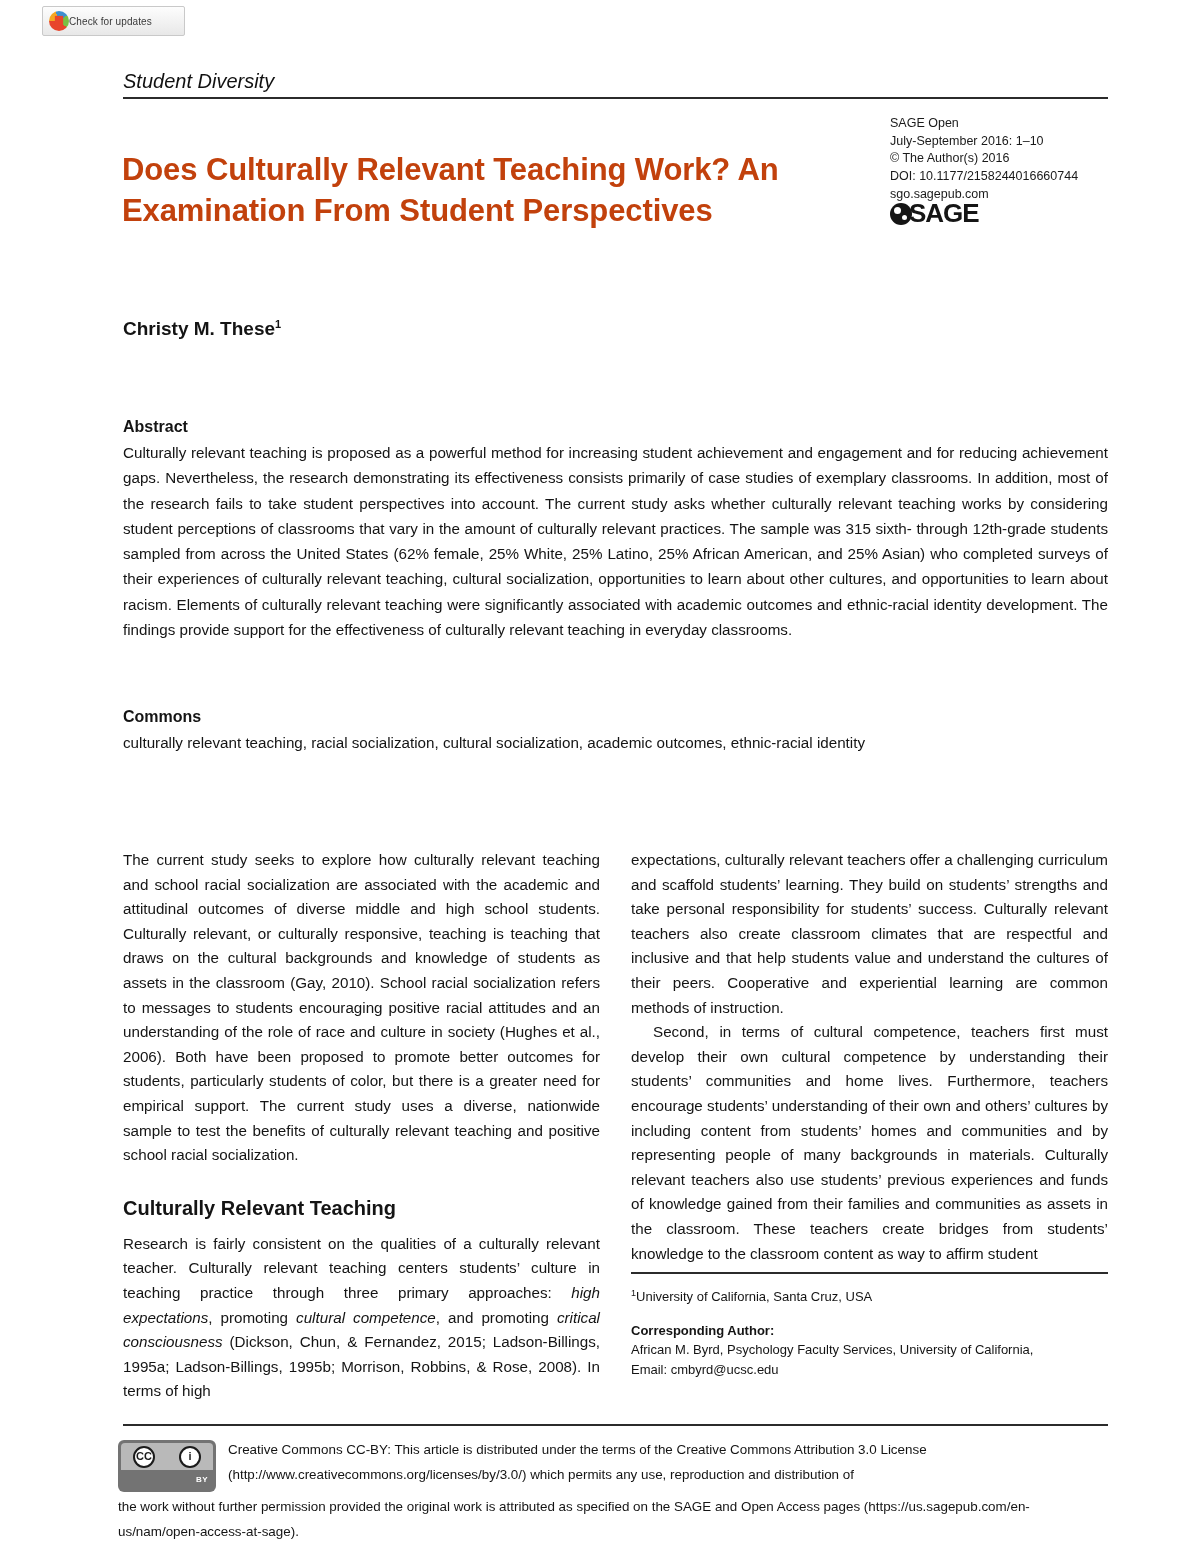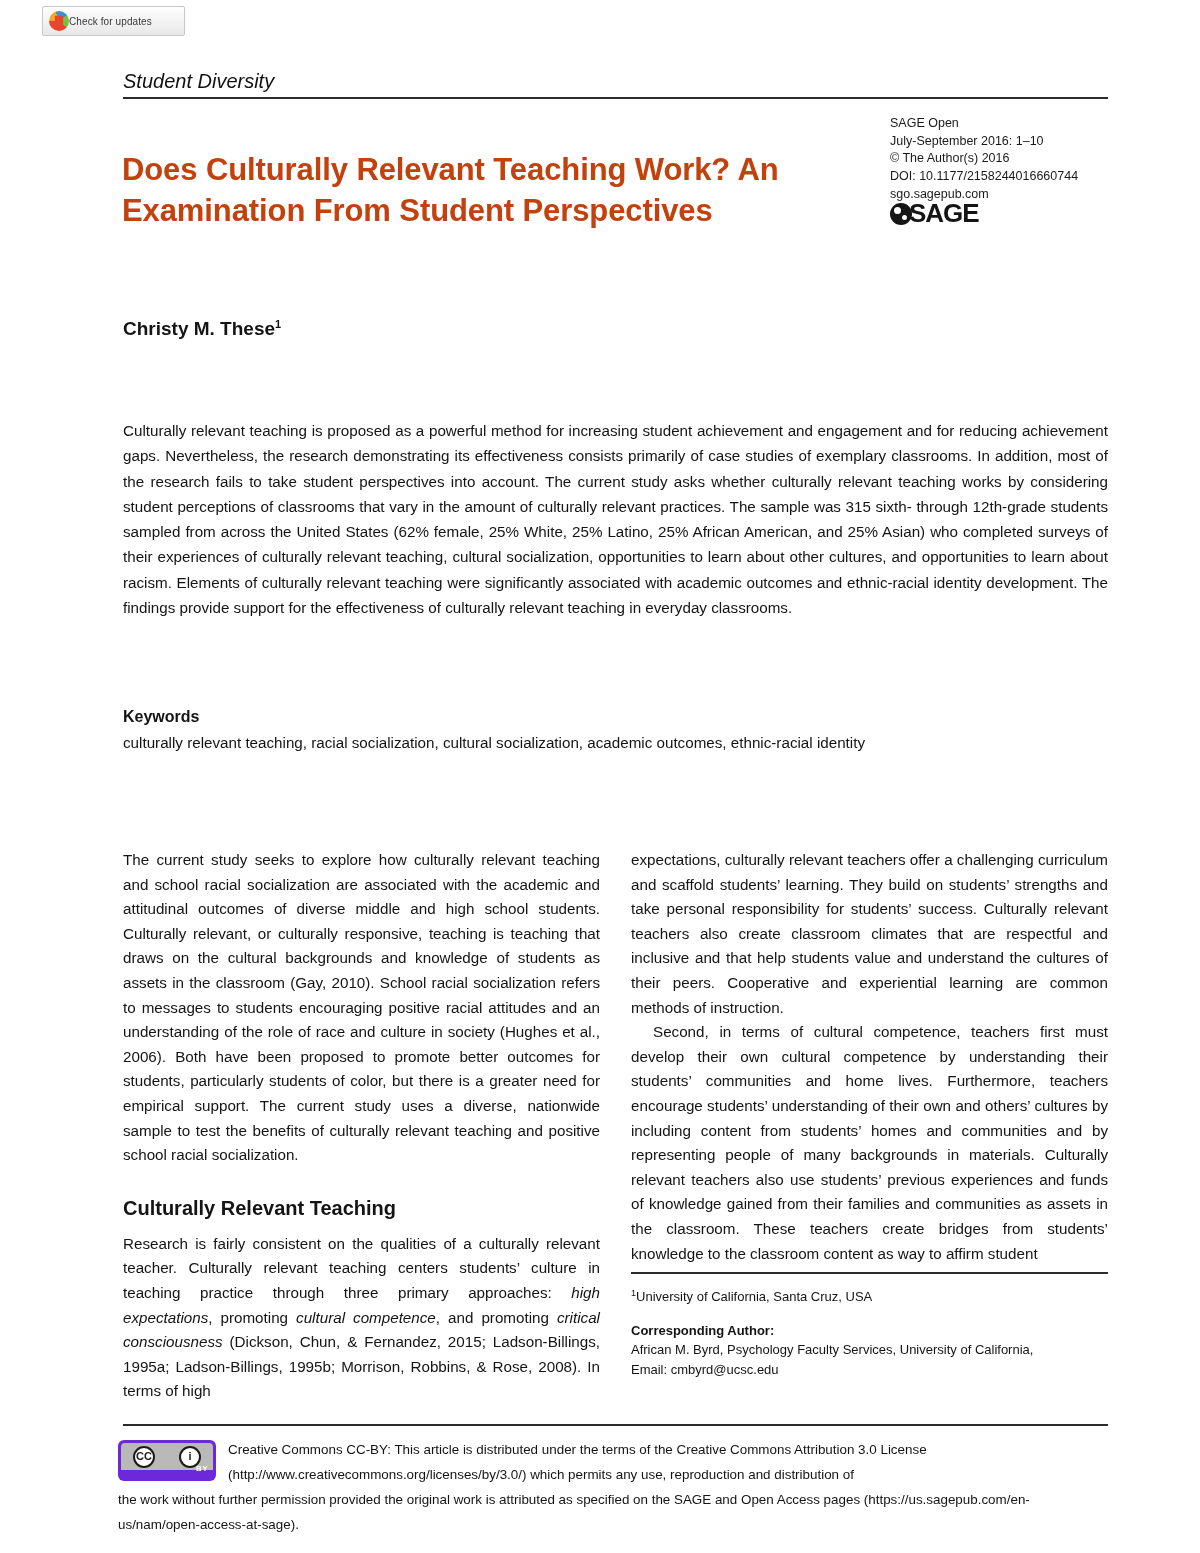--- a/index.html
+++ b/index.html
@@ -255,23 +255,23 @@
     left: 118px;
     top: 1437px;
     width: 990px;
     font-size: 13.4px;
     line-height: 25px;
     color: #141414;
   }
   .cc-badge {
     float: left;
     width: 98px;
-    height: 41px;
+    height: 52px;
     margin: 3px 12px 2px 0;
-    background: #6d28d9;
+    background: #737373;
     border-radius: 6px;
     position: relative;
     box-sizing: border-box;
     padding: 3px;
   }
   .cc-top {
     height: 27px;
     background: #b9b9b9;
     border-radius: 4px 4px 0 0;
     display: flex;
@@ -331,25 +331,26 @@
   <div class="sage-logo">
     <span class="sage-mark"></span>
     <span class="sage-word">SAGE</span>
   </div>
 
   <div class="author">
     <span>Christy M. These</span><sup>1</sup>
   </div>
 
   <div class="abstract-block">
+    <div class="sec-label">Abstract</div>
     <div class="abstract-text">Culturally relevant teaching is proposed as a powerful method for increasing student achievement and engagement and for reducing achievement gaps. Nevertheless, the research demonstrating its effectiveness consists primarily of case studies of exemplary classrooms. In addition, most of the research fails to take student perspectives into account. The current study asks whether culturally relevant teaching works by considering student perceptions of classrooms that vary in the amount of culturally relevant practices. The sample was 315 sixth- through 12th-grade students sampled from across the United States (62% female, 25% White, 25% Latino, 25% African American, and 25% Asian) who completed surveys of their experiences of culturally relevant teaching, cultural socialization, opportunities to learn about other cultures, and opportunities to learn about racism. Elements of culturally relevant teaching were significantly associated with academic outcomes and ethnic-racial identity development. The findings provide support for the effectiveness of culturally relevant teaching in everyday classrooms.</div>
   </div>
 
   <div class="keywords-block">
-    <div class="sec-label">Keywords</div>
+    <div class="sec-label">Commons</div>
     <div class="keywords-text">culturally relevant teaching, racial socialization, cultural socialization, academic outcomes, ethnic-racial identity</div>
   </div>
 
   <div class="col col-left">
     <p>The current study seeks to explore how culturally relevant teaching and school racial socialization are associated with the academic and attitudinal outcomes of diverse middle and high school students. Culturally relevant, or culturally responsive, teaching is teaching that draws on the cultural backgrounds and knowledge of students as assets in the classroom (Gay, 2010). School racial socialization refers to messages to students encouraging positive racial attitudes and an understanding of the role of race and culture in society (Hughes et al., 2006). Both have been proposed to promote better outcomes for students, particularly students of color, but there is a greater need for empirical support. The current study uses a diverse, nationwide sample to test the benefits of culturally relevant teaching and positive school racial socialization.</p>
     <h2 class="h2">Culturally Relevant Teaching</h2>
     <p><span>Research is fairly consistent on the qualities of a culturally relevant teacher. Culturally relevant teaching centers students’ culture in teaching practice through three primary approaches: </span><em>high expectations</em><span>, promoting </span><em>cultural competence</em><span>, and promoting </span><em>critical consciousness</em><span> (Dickson, Chun, &amp; Fernandez, 2015; Ladson-Billings, 1995a; Ladson-Billings, 1995b; Morrison, Robbins, &amp; Rose, 2008). In terms of high</span></p>
   </div>
 
   <div class="col col-right">

